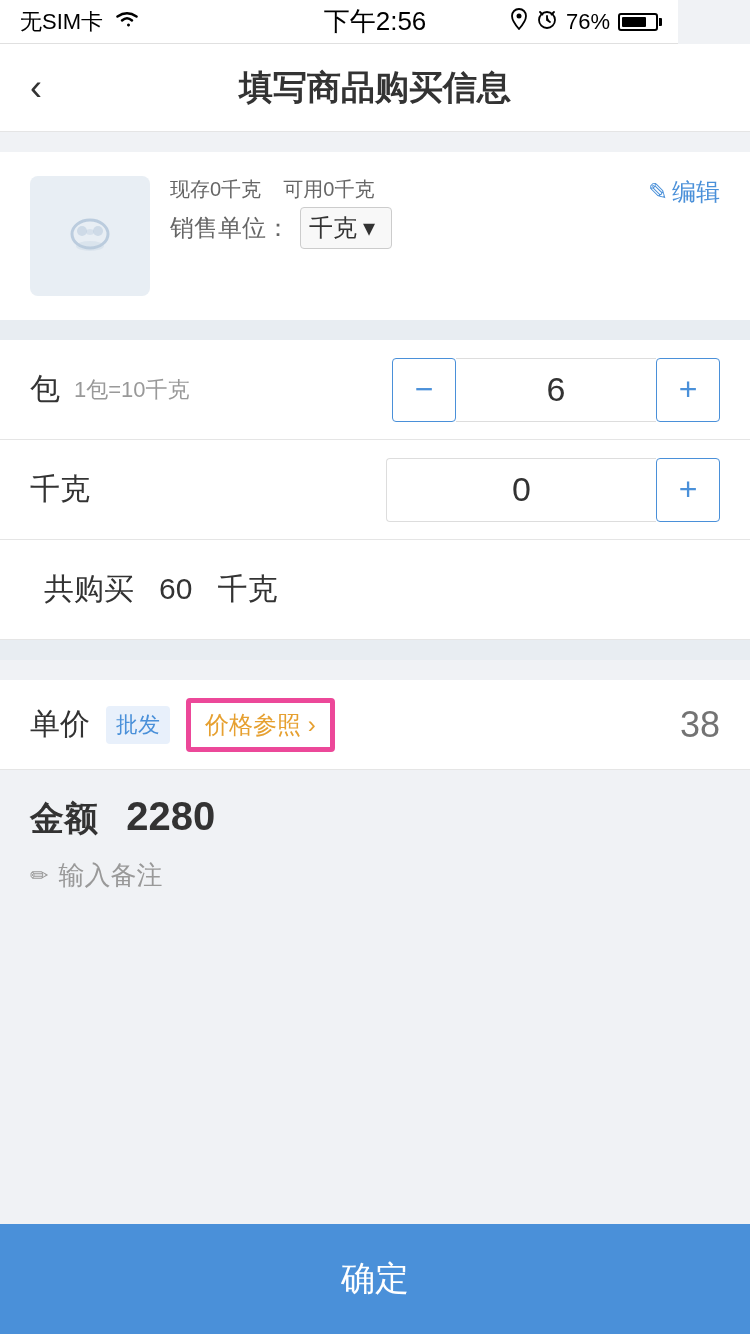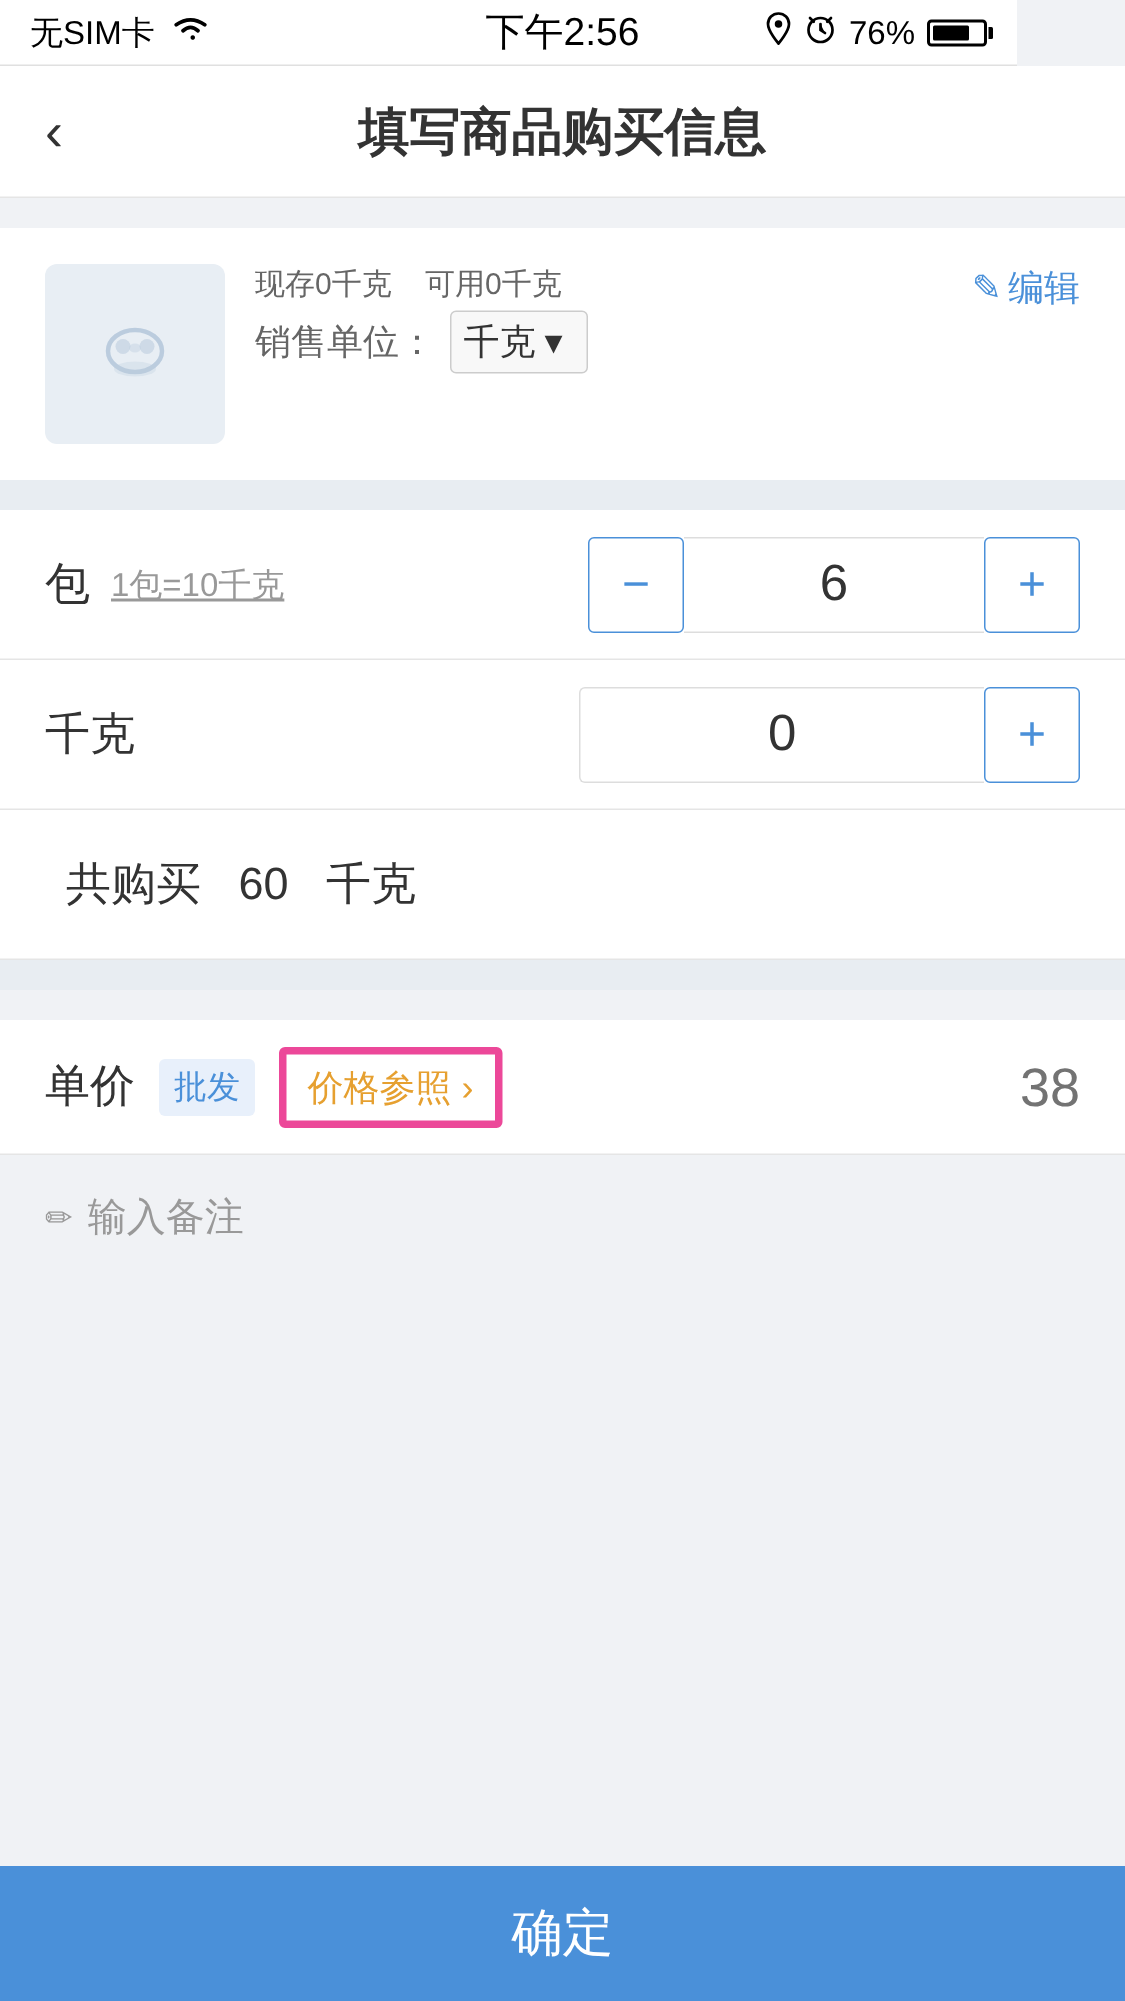--- a/index.html
+++ b/index.html
@@ -188,21 +188,20 @@
       font-size: 30px;
       color: #333;
       flex: 1;
       display: flex;
       align-items: center;
       gap: 14px;
     }
     .input-sublabel {
       font-size: 22px;
       color: #999;
-      text-decoration: underline;
     }
     .input-controls {
       display: flex;
       align-items: center;
       gap: 0;
     }
     .ctrl-btn {
       width: 64px;
       height: 64px;
       border: 1px solid #4a90d9;
@@ -347,21 +346,21 @@
       font-size: 22px;
       color: #999;
     }
 
     
     .confirm-btn {
       position: fixed;
       bottom: 0;
       left: 0;
       width: 750px;
-      height: 90px;
+      height: 110px;
       background: #4a90d9;
       color: #fff;
       font-size: 34px;
       font-weight: 500;
       border: none;
       display: flex;
       align-items: center;
       justify-content: center;
       cursor: pointer;
     }
@@ -495,20 +494,25 @@
     <span class="price-label">单价</span>
     <span class="price-tag">批发</span>
     <button class="price-ref-btn">
       <span>价格参照 ›</span>
     </button>
     <span class="price-value">38</span>
   </div>
 </div>
 
 <div class="amount-section">
+  <div class="amount-row">
+    <span>金额</span>
+    &nbsp;
+    <span class="amount-value">2280</span>
+  </div>
   <div class="remark-row">
     <span class="edit-pencil">✏</span>
     <span>输入备注</span>
   </div>
 </div>
 
 <div class="gray-area"></div>
 
 <button class="confirm-btn">确定</button>
 

